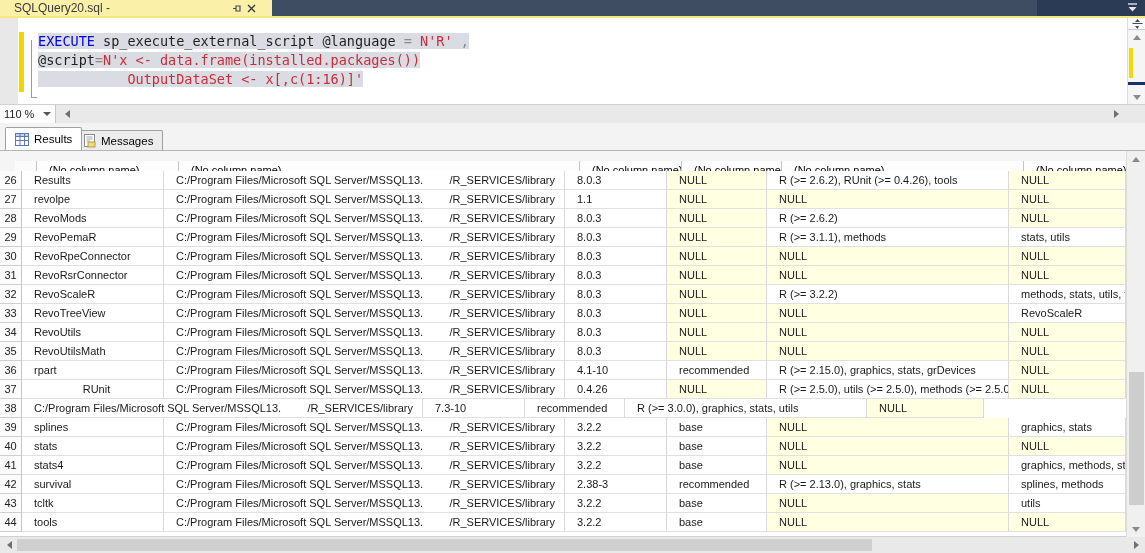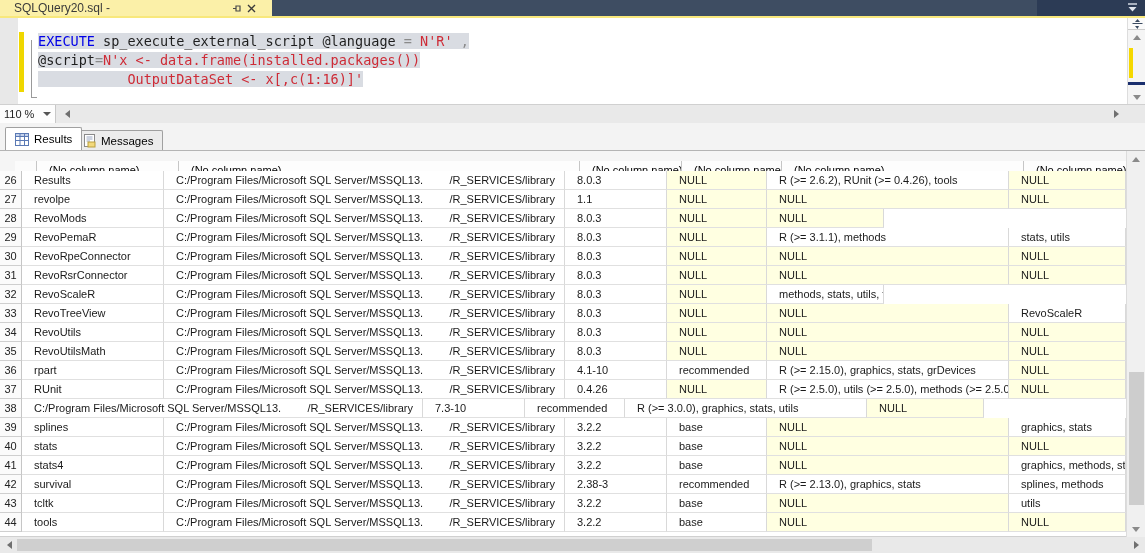--- a/index.html
+++ b/index.html
@@ -210,20 +210,21 @@
           <div class="gcell null-cell" style="width: 100px; flex: 0 0 100px;">NULL</div>
           <div class="gcell null-cell" style="width: 242px; flex: 0 0 242px;">NULL</div>
           <div class="gcell null-cell" style="width: 117px; flex: 0 0 117px;">NULL</div>
         </div>
         <div class="gridrow">
           <div class="gcell rn" style="width: 22px; flex: 0 0 22px;">28</div>
           <div class="gcell" style="width: 142px; flex: 0 0 142px;">RevoMods</div>
           <div class="gcell path" style="width: 401px; flex: 0 0 401px;"><span>C:/Program Files/Microsoft SQL Server/MSSQL13.</span><span>/R_SERVICES/library</span></div>
           <div class="gcell" style="width: 102px; flex: 0 0 102px;">8.0.3</div>
           <div class="gcell null-cell" style="width: 100px; flex: 0 0 100px;">NULL</div>
+          <div class="gcell" style="width: 242px; flex: 0 0 242px;">R (&gt;= 2.6.2)</div>
           <div class="gcell null-cell" style="width: 117px; flex: 0 0 117px;">NULL</div>
         </div>
         <div class="gridrow">
           <div class="gcell rn" style="width: 22px; flex: 0 0 22px;">29</div>
           <div class="gcell" style="width: 142px; flex: 0 0 142px;">RevoPemaR</div>
           <div class="gcell path" style="width: 401px; flex: 0 0 401px;"><span>C:/Program Files/Microsoft SQL Server/MSSQL13.</span><span>/R_SERVICES/library</span></div>
           <div class="gcell" style="width: 102px; flex: 0 0 102px;">8.0.3</div>
           <div class="gcell null-cell" style="width: 100px; flex: 0 0 100px;">NULL</div>
           <div class="gcell" style="width: 242px; flex: 0 0 242px;">R (&gt;= 3.1.1), methods</div>
           <div class="gcell" style="width: 117px; flex: 0 0 117px;">stats, utils</div>
@@ -245,20 +246,21 @@
           <div class="gcell null-cell" style="width: 100px; flex: 0 0 100px;">NULL</div>
           <div class="gcell null-cell" style="width: 242px; flex: 0 0 242px;">NULL</div>
           <div class="gcell null-cell" style="width: 117px; flex: 0 0 117px;">NULL</div>
         </div>
         <div class="gridrow">
           <div class="gcell rn" style="width: 22px; flex: 0 0 22px;">32</div>
           <div class="gcell" style="width: 142px; flex: 0 0 142px;">RevoScaleR</div>
           <div class="gcell path" style="width: 401px; flex: 0 0 401px;"><span>C:/Program Files/Microsoft SQL Server/MSSQL13.</span><span>/R_SERVICES/library</span></div>
           <div class="gcell" style="width: 102px; flex: 0 0 102px;">8.0.3</div>
           <div class="gcell null-cell" style="width: 100px; flex: 0 0 100px;">NULL</div>
+          <div class="gcell" style="width: 242px; flex: 0 0 242px;">R (&gt;= 3.2.2)</div>
           <div class="gcell" style="width: 117px; flex: 0 0 117px;">methods, stats, utils, fo</div>
         </div>
         <div class="gridrow">
           <div class="gcell rn" style="width: 22px; flex: 0 0 22px;">33</div>
           <div class="gcell" style="width: 142px; flex: 0 0 142px;">RevoTreeView</div>
           <div class="gcell path" style="width: 401px; flex: 0 0 401px;"><span>C:/Program Files/Microsoft SQL Server/MSSQL13.</span><span>/R_SERVICES/library</span></div>
           <div class="gcell" style="width: 102px; flex: 0 0 102px;">8.0.3</div>
           <div class="gcell null-cell" style="width: 100px; flex: 0 0 100px;">NULL</div>
           <div class="gcell null-cell" style="width: 242px; flex: 0 0 242px;">NULL</div>
           <div class="gcell" style="width: 117px; flex: 0 0 117px;">RevoScaleR</div>
@@ -285,21 +287,21 @@
           <div class="gcell rn" style="width: 22px; flex: 0 0 22px;">36</div>
           <div class="gcell" style="width: 142px; flex: 0 0 142px;">rpart</div>
           <div class="gcell path" style="width: 401px; flex: 0 0 401px;"><span>C:/Program Files/Microsoft SQL Server/MSSQL13.</span><span>/R_SERVICES/library</span></div>
           <div class="gcell" style="width: 102px; flex: 0 0 102px;">4.1-10</div>
           <div class="gcell" style="width: 100px; flex: 0 0 100px;">recommended</div>
           <div class="gcell" style="width: 242px; flex: 0 0 242px;">R (&gt;= 2.15.0), graphics, stats, grDevices</div>
           <div class="gcell null-cell" style="width: 117px; flex: 0 0 117px;">NULL</div>
         </div>
         <div class="gridrow">
           <div class="gcell rn" style="width: 22px; flex: 0 0 22px;">37</div>
-          <div class="gcell" style="width: 142px; flex: 0 0 142px;">RUnit</div>
+          <div class="gcell" style="width: 142px; flex: 0 0 142px; text-align: center;">RUnit</div>
           <div class="gcell path" style="width: 401px; flex: 0 0 401px;"><span>C:/Program Files/Microsoft SQL Server/MSSQL13.</span><span>/R_SERVICES/library</span></div>
           <div class="gcell" style="width: 102px; flex: 0 0 102px;">0.4.26</div>
           <div class="gcell null-cell" style="width: 100px; flex: 0 0 100px;">NULL</div>
           <div class="gcell" style="width: 242px; flex: 0 0 242px;">R (&gt;= 2.5.0), utils (&gt;= 2.5.0), methods (&gt;= 2.5.0)</div>
           <div class="gcell null-cell" style="width: 117px; flex: 0 0 117px;">NULL</div>
         </div>
         <div class="gridrow">
           <div class="gcell rn" style="width: 22px; flex: 0 0 22px;">38</div>
           <div class="gcell path" style="width: 401px; flex: 0 0 401px;"><span>C:/Program Files/Microsoft SQL Server/MSSQL13.</span><span>/R_SERVICES/library</span></div>
           <div class="gcell" style="width: 102px; flex: 0 0 102px;">7.3-10</div>

